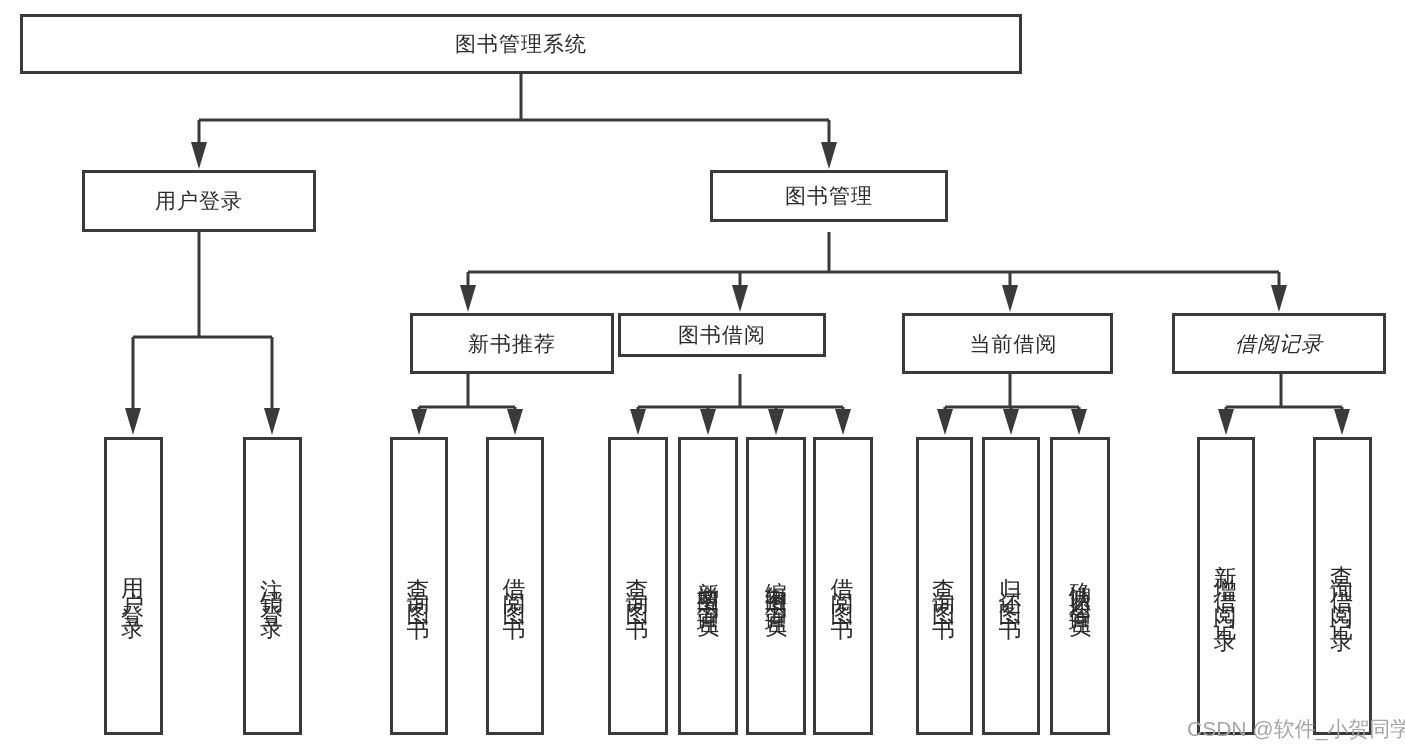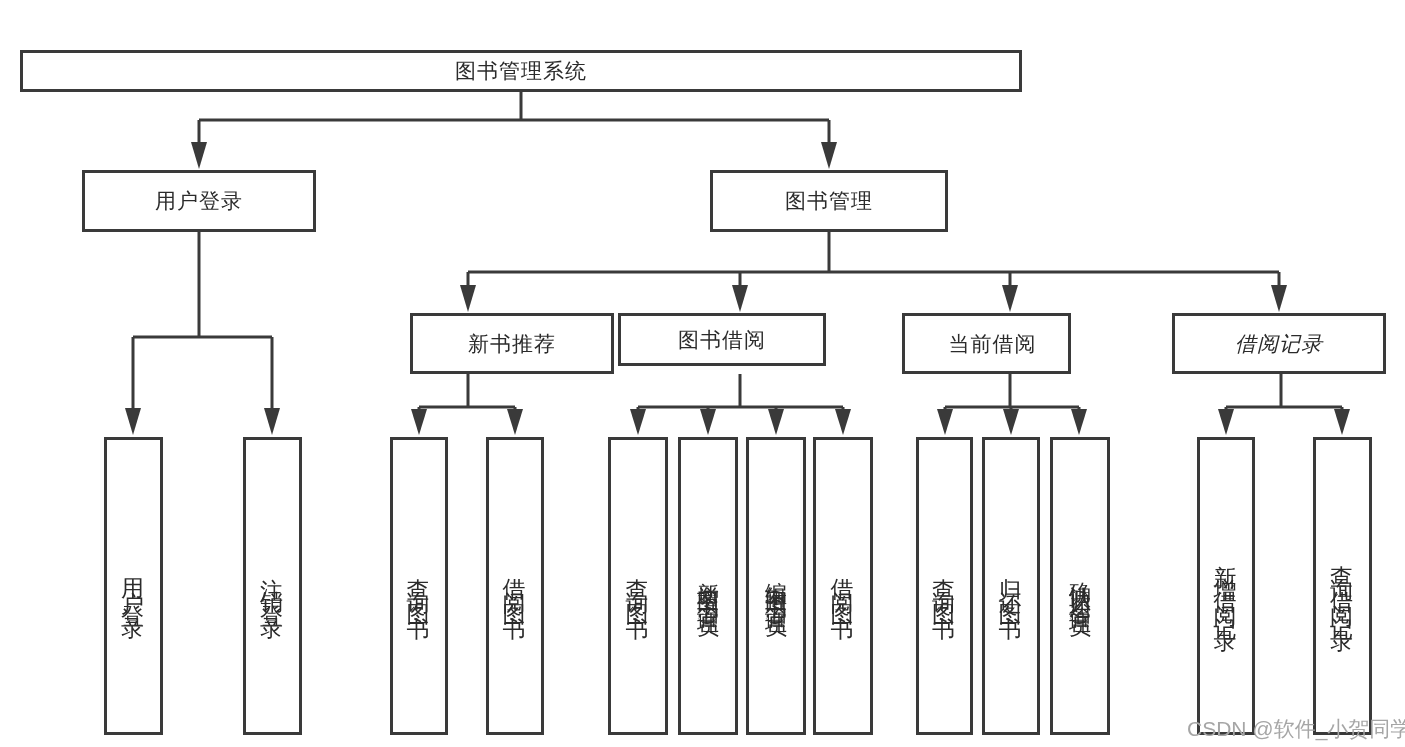--- a/index.html
+++ b/index.html
@@ -25,28 +25,28 @@
 
   .node {
     position: absolute;
     border: 3px solid var(--line);
     background: var(--background);
     display: flex; align-items: center; justify-content: center;
     z-index: 1;
   }
   .node.h { font-size: 21px; letter-spacing: 1px; }
 
-  .root  { left: 20px;  top: 14px;  width: 1002px; height: 42px; margin-top: 36px; }
+  .root  { left: 20px;  top: 14px;  width: 1002px; height: 60px; }
 
   .l2a   { left: 82px;  top: 170px; width: 234px; height: 62px; }
-  .l2b   { left: 710px; top: 170px; width: 238px; height: 62px; }
+  .l2b   { left: 710px; top: 170px; width: 238px; height: 52px; }
 
   .l3a   { left: 362px;  top: 313px; width: 204px; height: 61px; margin-left: 48px; }
-  .l3b   { left: 618px;  top: 313px; width: 208px; height: 53px; }
-  .l3c   { left: 902px;  top: 313px; width: 169px; height: 61px; padding-left: 12px; }
+  .l3b   { left: 618px;  top: 313px; width: 208px; height: 44px; }
+  .l3c   { left: 902px;  top: 313px; width: 211px; height: 61px; padding-left: 12px; }
   .l3d   { left: 1172px; top: 313px; width: 214px; height: 61px; font-style: italic; }
 
   .leaf  { top: 437px; height: 298px; }
   .leaf span {
     writing-mode: vertical-rl;
     text-orientation: mixed;
     font-size: 23px;
     letter-spacing: 13px;
     white-space: nowrap;
   }

